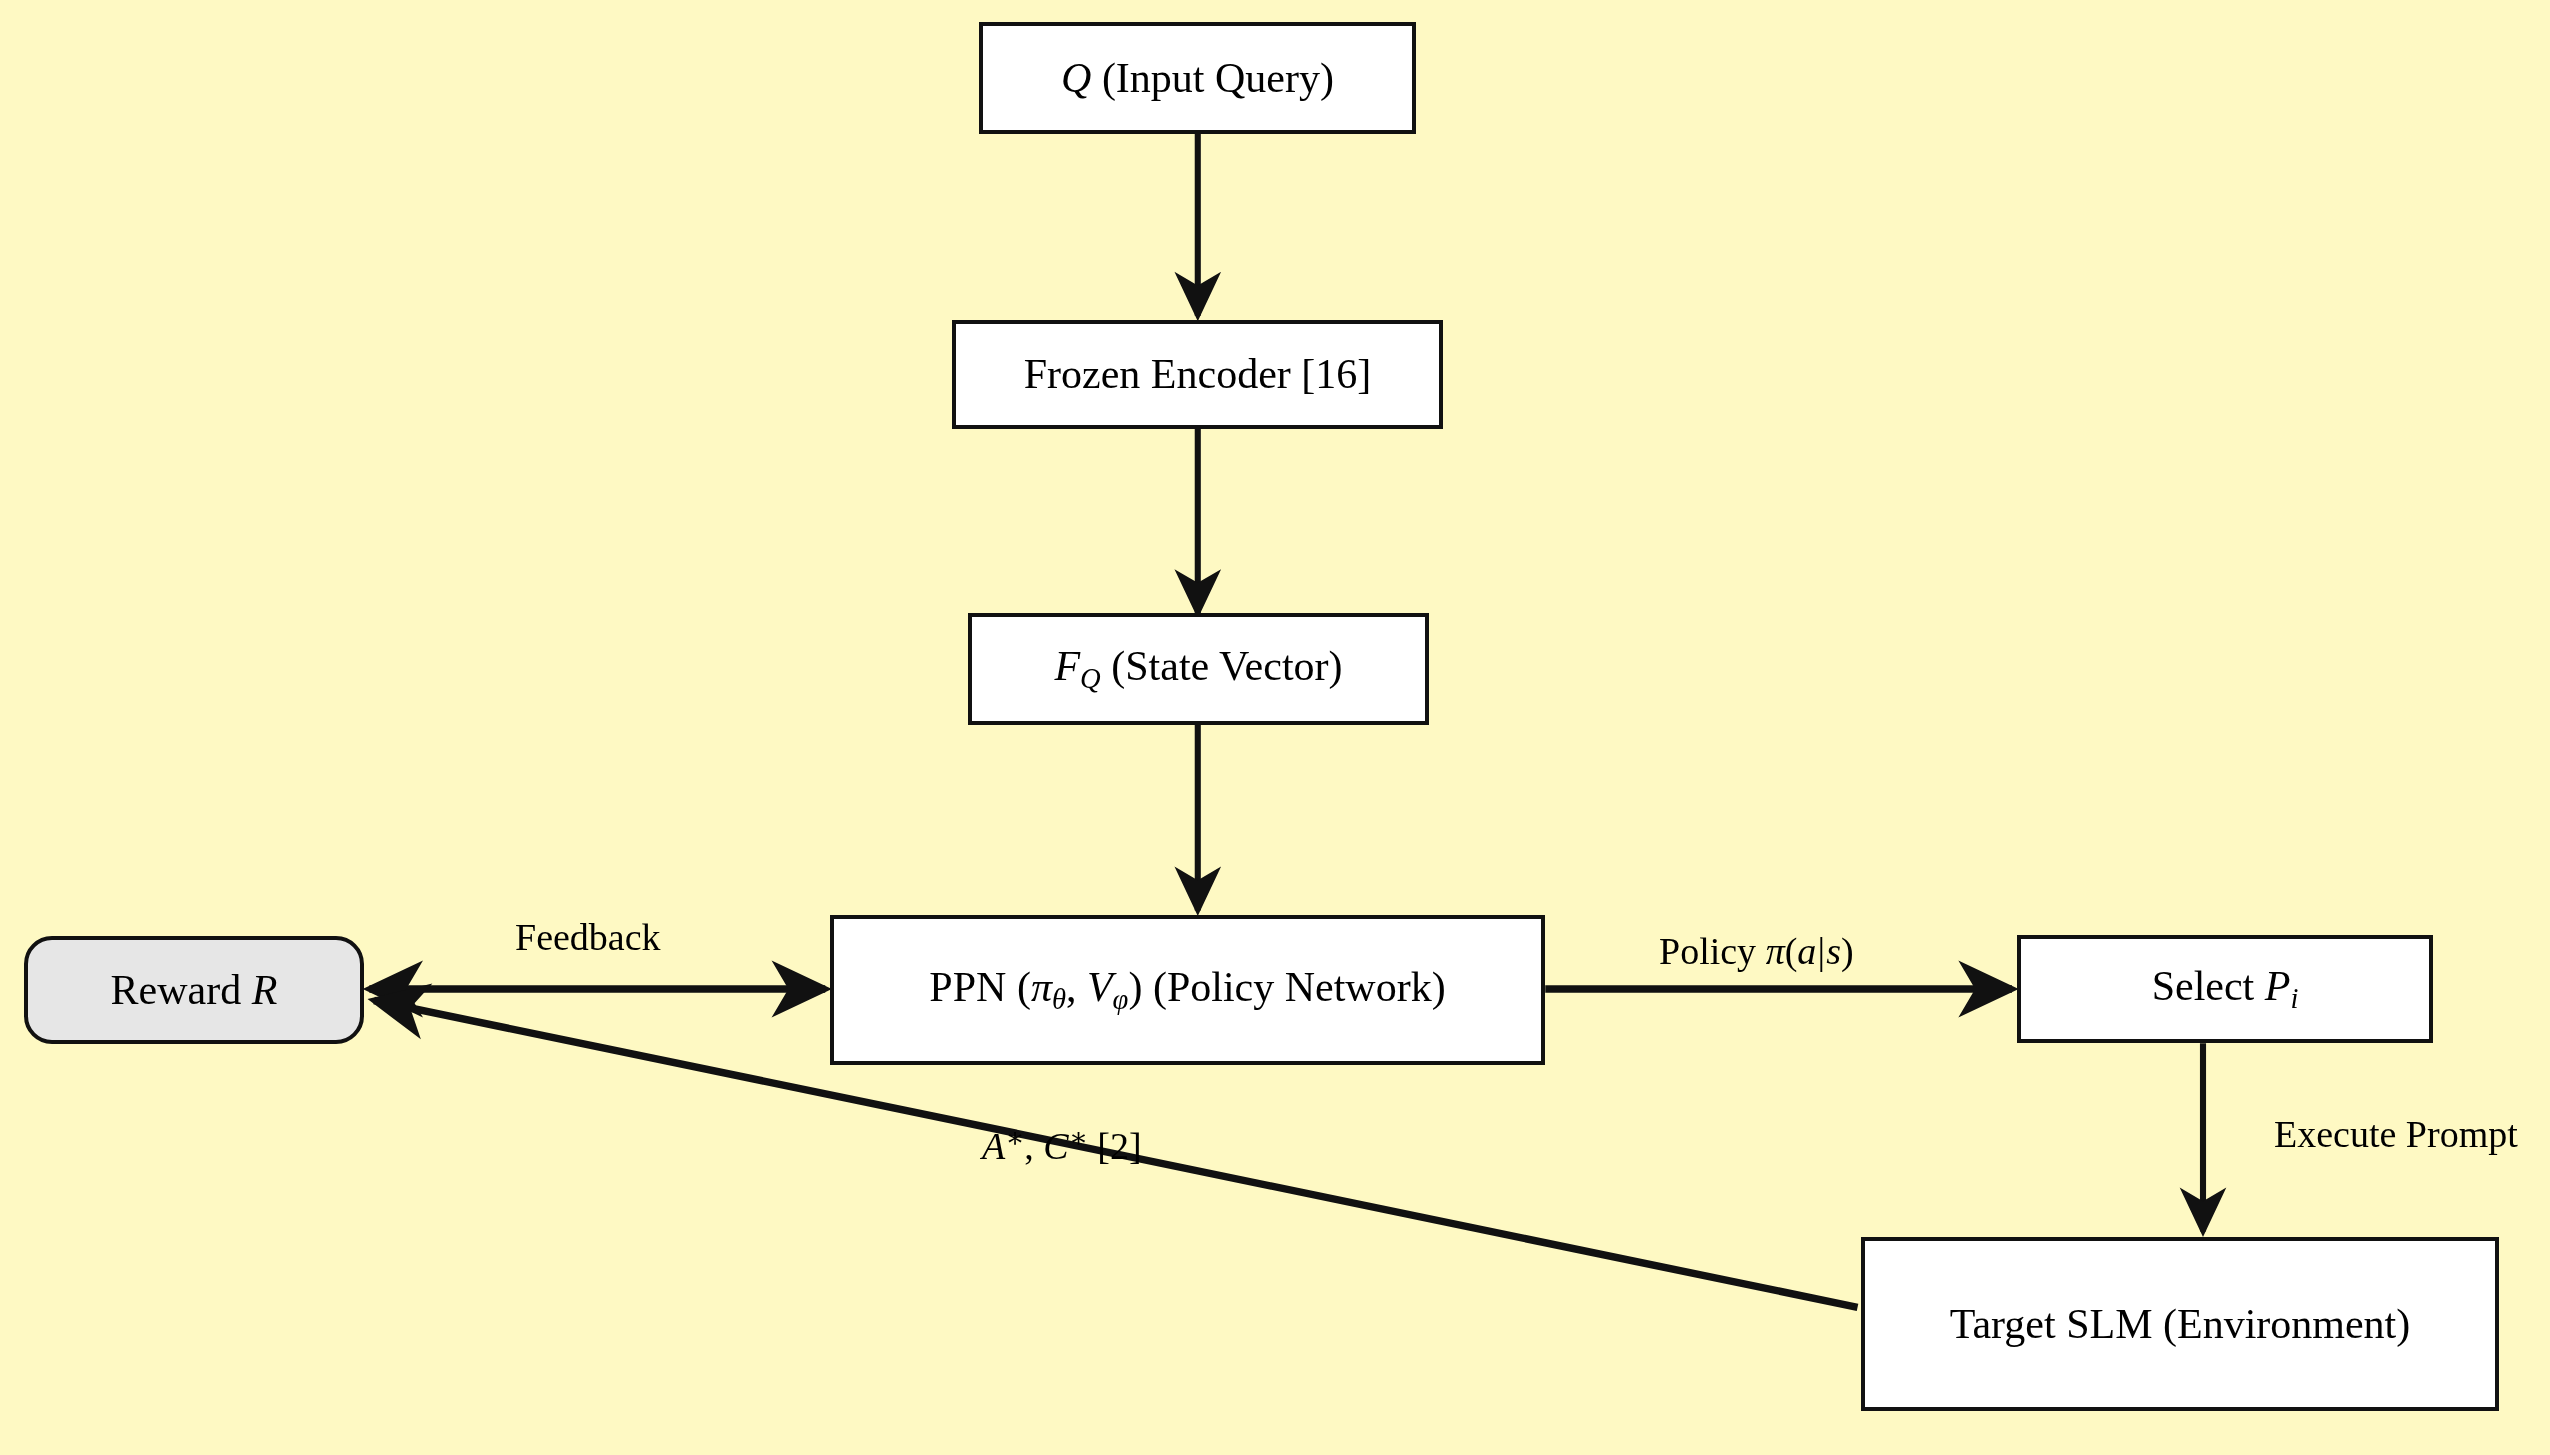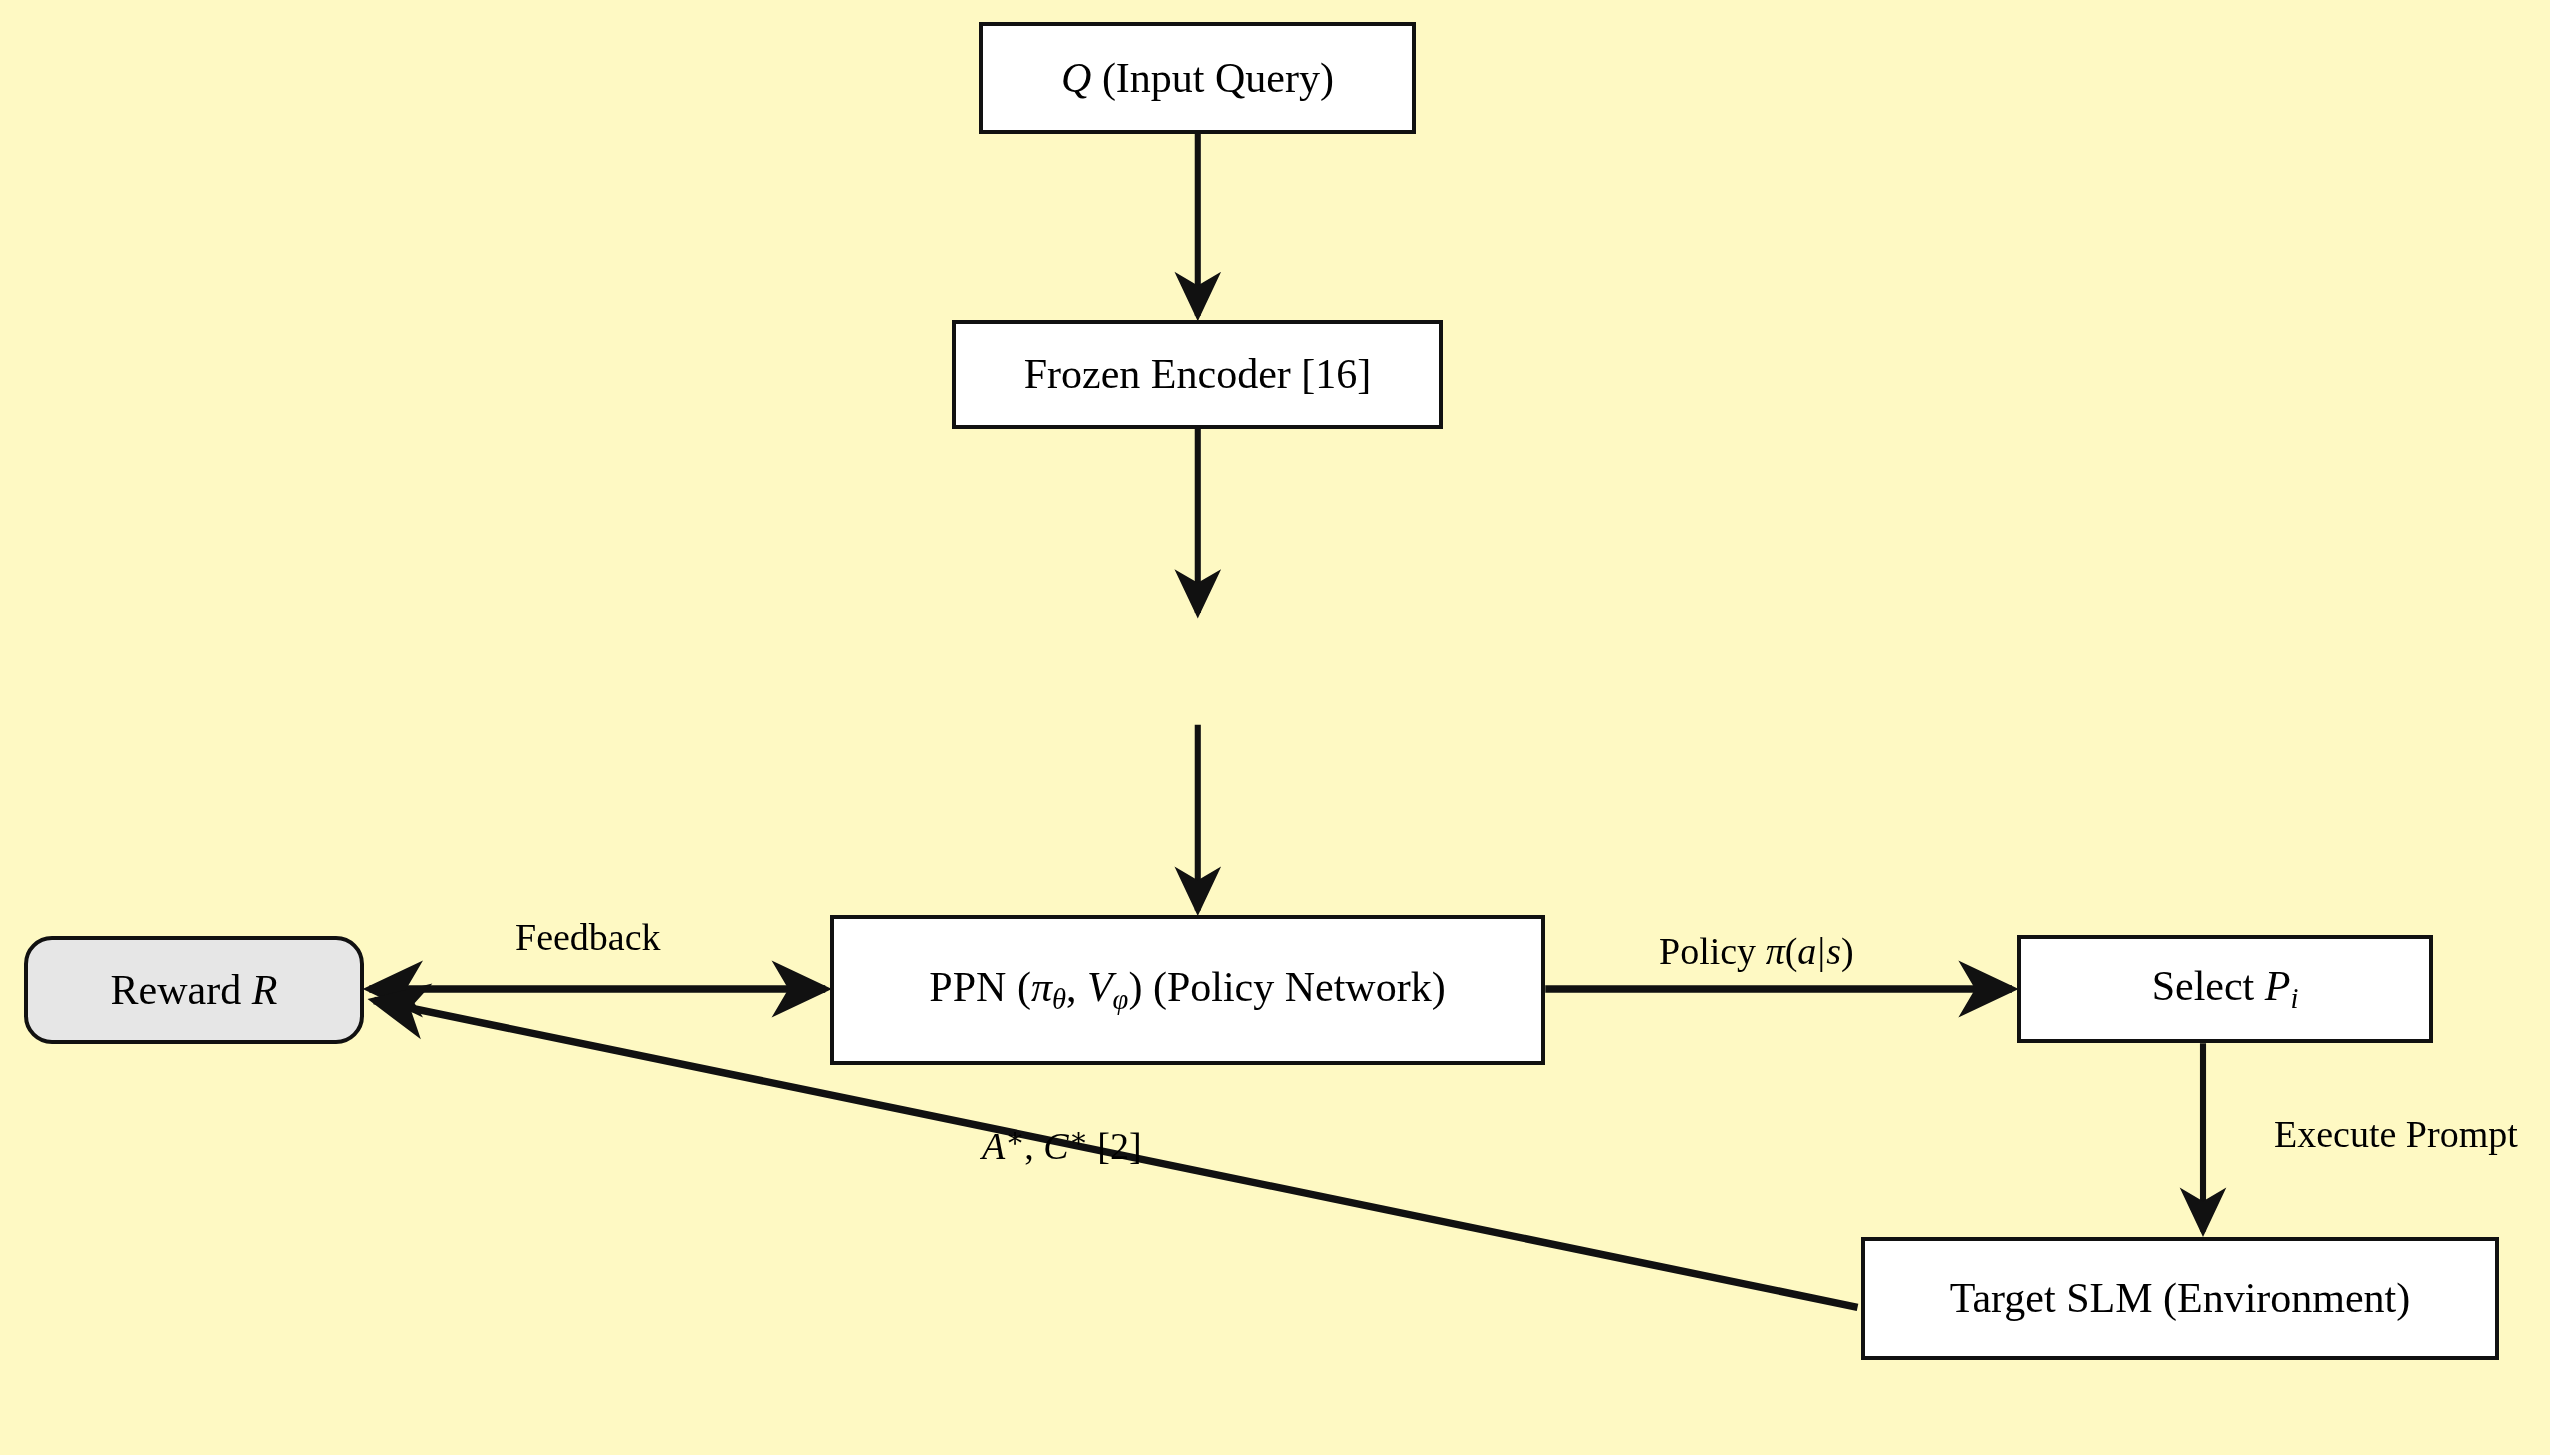--- a/index.html
+++ b/index.html
@@ -99,40 +99,45 @@
   <div class="node" style="left:979px; top:22.4px; width:437px; height:112px;">
     <span class="lbl">
       <span class="mi">Q</span><span> (Input Query)</span>
     </span>
   </div>
 
   <div class="node" style="left:952px; top:320px; width:491px; height:109px;">
     <span class="lbl">Frozen Encoder [16]</span>
   </div>
 
+  <div class="node" style="left:968px; top:613px; width:461px; height:112px;">
+    <span class="lbl">
+      <span class="mi">F</span><span class="sub">Q</span><span> (State Vector)</span>
+    </span>
+  </div>
 
   <div class="node" style="left:830px; top:915px; width:715px; height:150px;">
     <span class="lbl">
       <span>PPN (</span><span class="mi">π</span><span class="sub">θ</span><span>, </span><span class="mi">V</span><span class="sub">φ</span><span>) (Policy Network)</span>
     </span>
   </div>
 
   <div class="node filled" style="left:24px; top:936px; width:340px; height:108px;border-radius:28px;">
     <span class="lbl">
       <span>Reward </span><span class="mi">R</span>
     </span>
   </div>
 
   <div class="node" style="left:2017px; top:935px; width:416px; height:108px;">
     <span class="lbl">
       <span>Select </span><span class="mi">P</span><span class="sub">i</span>
     </span>
   </div>
 
-  <div class="node" style="left:1861px; top:1237px; width:638px; height:123px;">
+  <div class="node" style="left:1861px; top:1237px; width:638px; height:174px;">
     <span class="lbl">Target SLM (Environment)</span>
   </div>
 
   <div class="edge-label" style="left:515px; top:918px;">
     <span>Feedback</span>
   </div>
 
   <div class="edge-label" style="left:1659px; top:916px;margin-top:16px;">
     <span>Policy </span><span class="mi">π</span><span class="upr">(</span><span class="mi">a</span><span class="pipe">|</span><span class="mi">s</span><span class="upr">)</span>
   </div>

